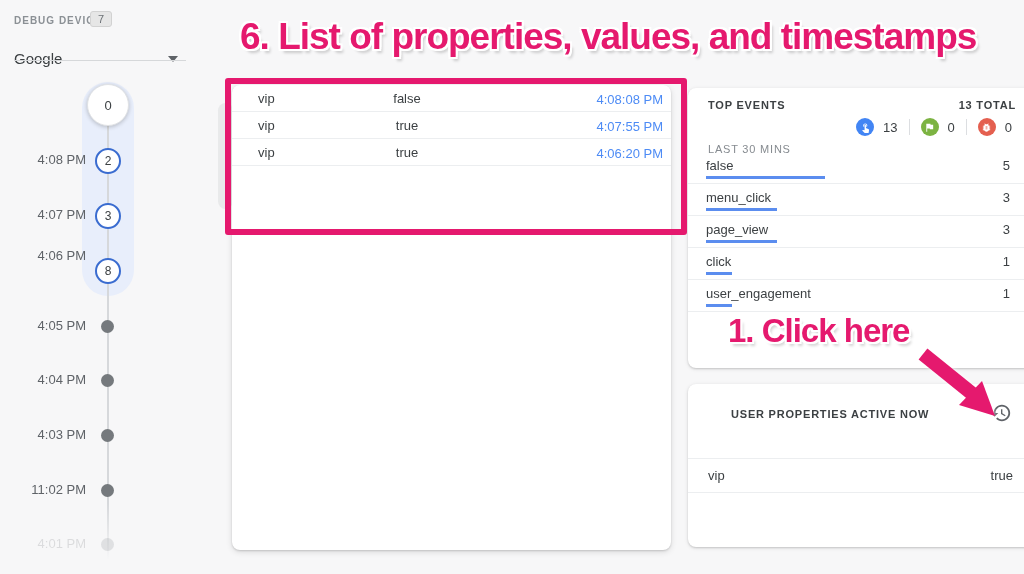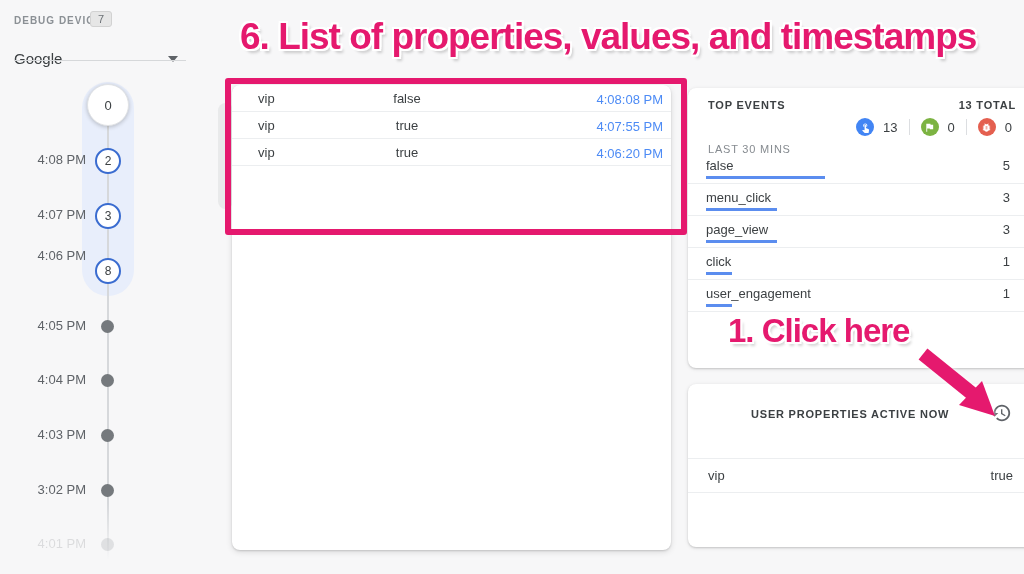--- a/index.html
+++ b/index.html
@@ -57,21 +57,21 @@
   .counter-num { font-size:13px; color:#3c4043; }
   .cicon { width:18px; height:18px; border-radius:50%; display:flex; align-items:center; justify-content:center; }
   .cicon svg { width:11px; height:11px; }
   .csep { width:1px; height:16px; background:#dcdee1; margin:0 2px; }
   .ev-list { position:absolute; left:0; top:64px; width:100%; }
   .ev-row { position:relative; height:32px; border-bottom:1px solid #eceef0; cursor:pointer; }
   .ev-name { position:absolute; left:18px; top:6px; font-size:13px; color:#3c4043; }
   .ev-count { position:absolute; right:22px; top:6px; font-size:13px; color:#3c4043; }
   .ev-bar { position:absolute; left:18px; top:24px; height:3px; background:var(--bar-blue,#5b8def); }
 
-  .an-title { position:absolute; left:24px; top:24px;padding-left:39px; }
+  .an-title { position:absolute; left:4px; top:24px;padding-left:39px; }
   .history-btn { position:absolute; right:20px; top:18px; width:22px; height:22px; cursor:pointer; }
   .an-divider { position:absolute; left:0; top:74px; width:100%; height:1px; background:#eceef0; }
   .an-row { position:absolute; left:0; top:75px; width:100%; height:34px; border-bottom:1px solid #eceef0; }
   .an-name { position:absolute; left:20px; top:9px; font-size:13px; color:#3c4043; }
   .an-value { position:absolute; right:19px; top:9px; font-size:13px; color:#3c4043; }
 </style>
 </head>
 <body>
 
 <div class="stage">
@@ -100,21 +100,21 @@
 
   <div class="tl-time" style="top:318px">4:05 PM</div>
   <div class="tl-dot" style="top:320px"></div>
 
   <div class="tl-time" style="top:372px">4:04 PM</div>
   <div class="tl-dot" style="top:374px"></div>
 
   <div class="tl-time" style="top:427px">4:03 PM</div>
   <div class="tl-dot" style="top:429px"></div>
 
-  <div class="tl-time" style="top:482px">3:02 PM</div>
+  <div class="tl-time" style="top:482px">11:02 PM</div>
   <div class="tl-dot" style="top:484px"></div>
 
   <div class="tl-time faded" style="top:536px">4:01 PM</div>
   <div class="tl-dot faded" style="top:538px"></div>
 
   <div class="edge-behind"></div>
 
   <div class="popup">
     <div class="prop-row">
       <span class="prop-name">vip</span>

